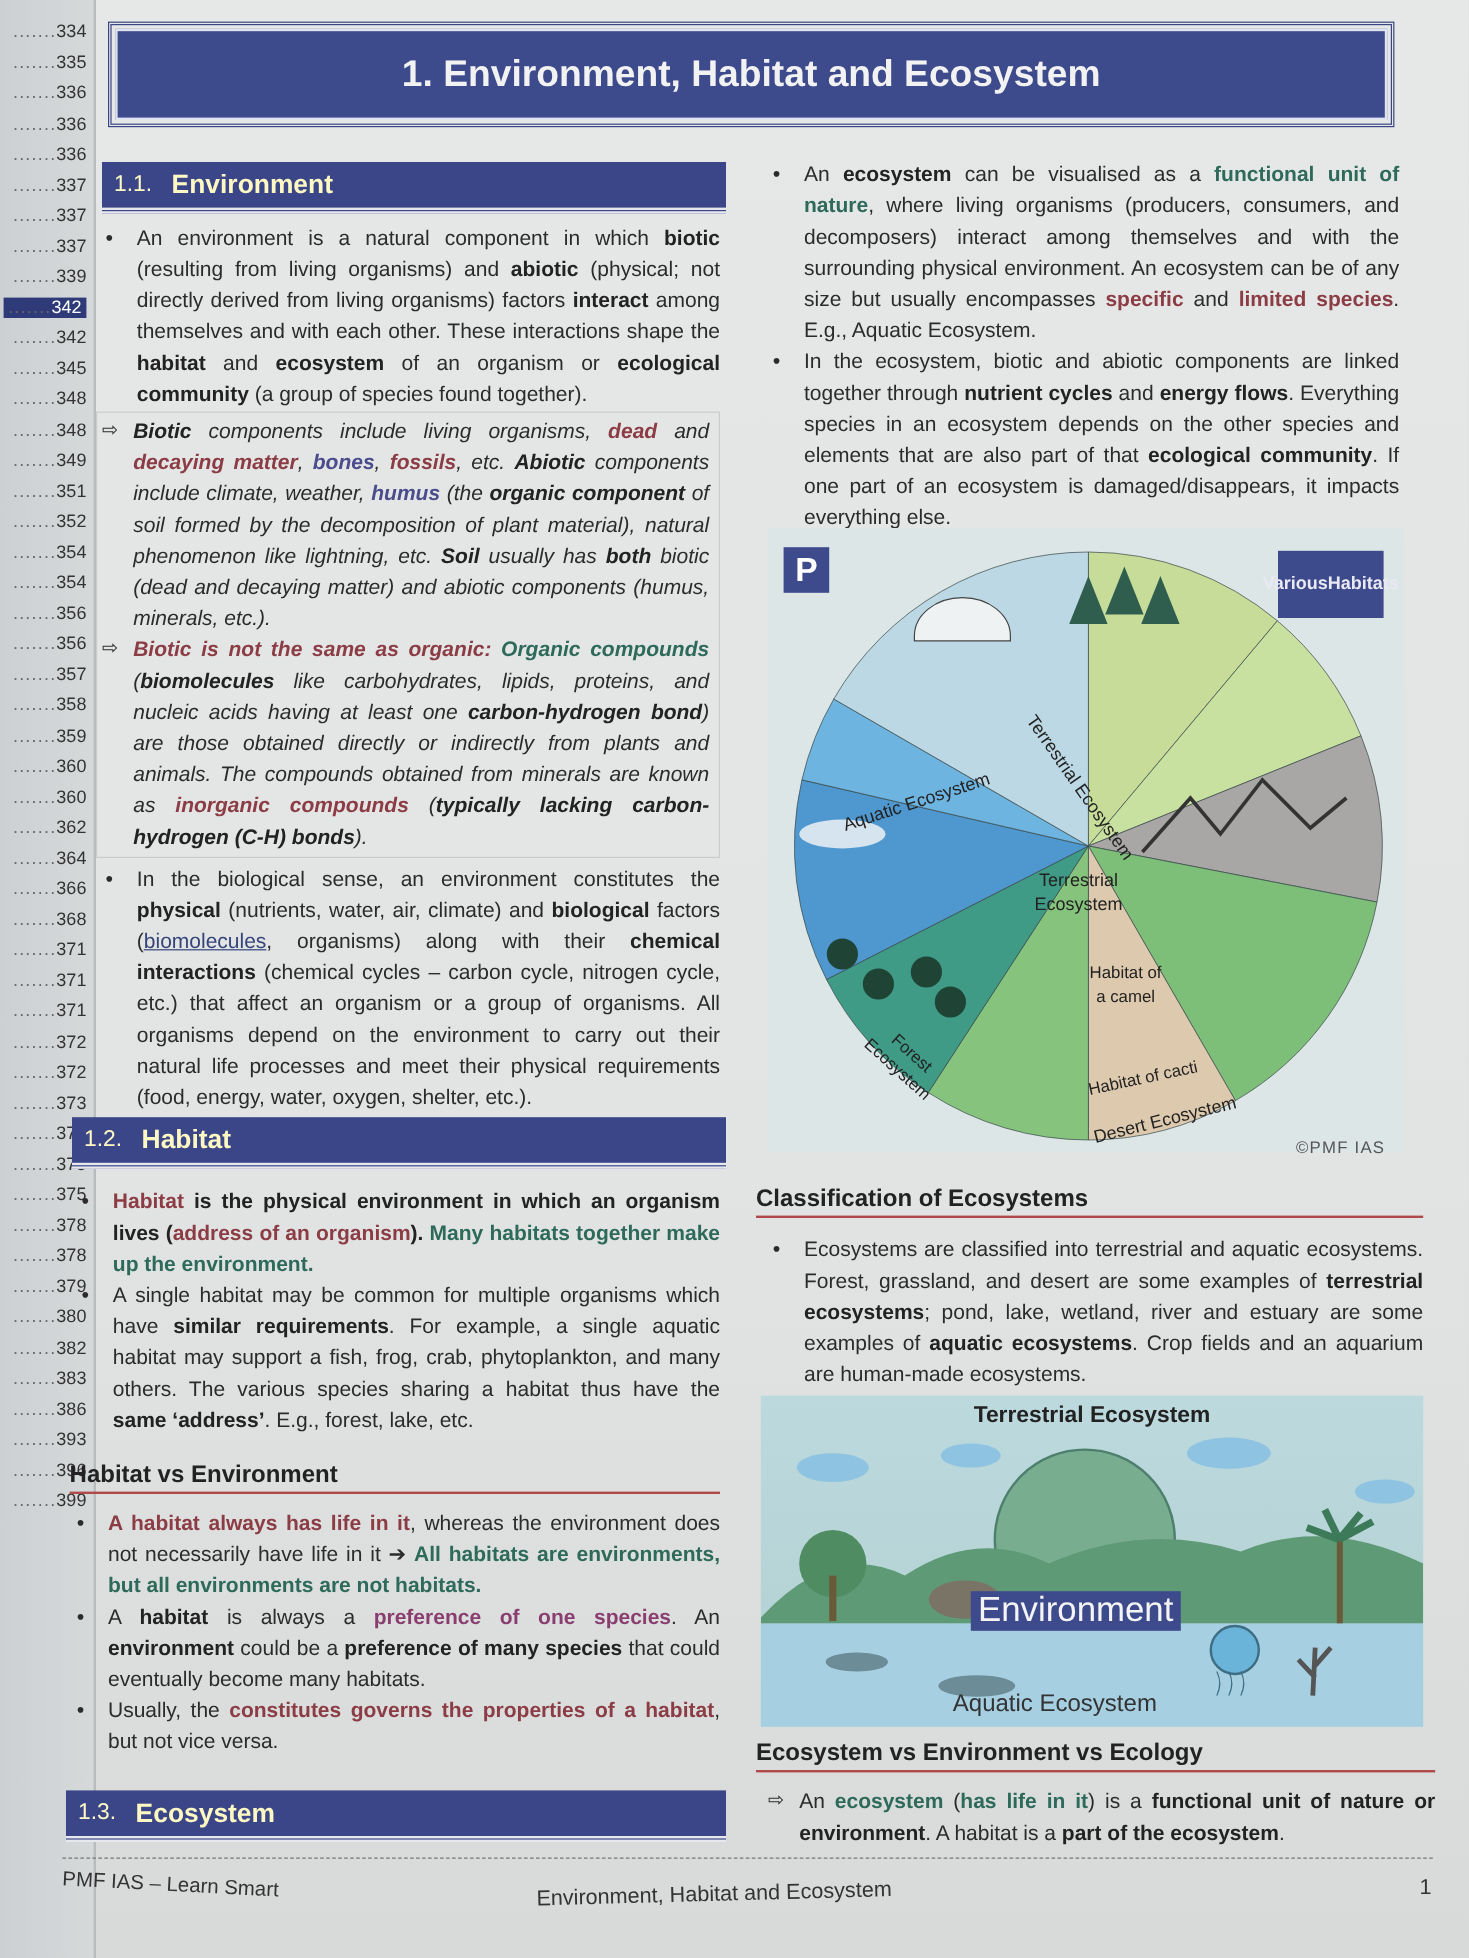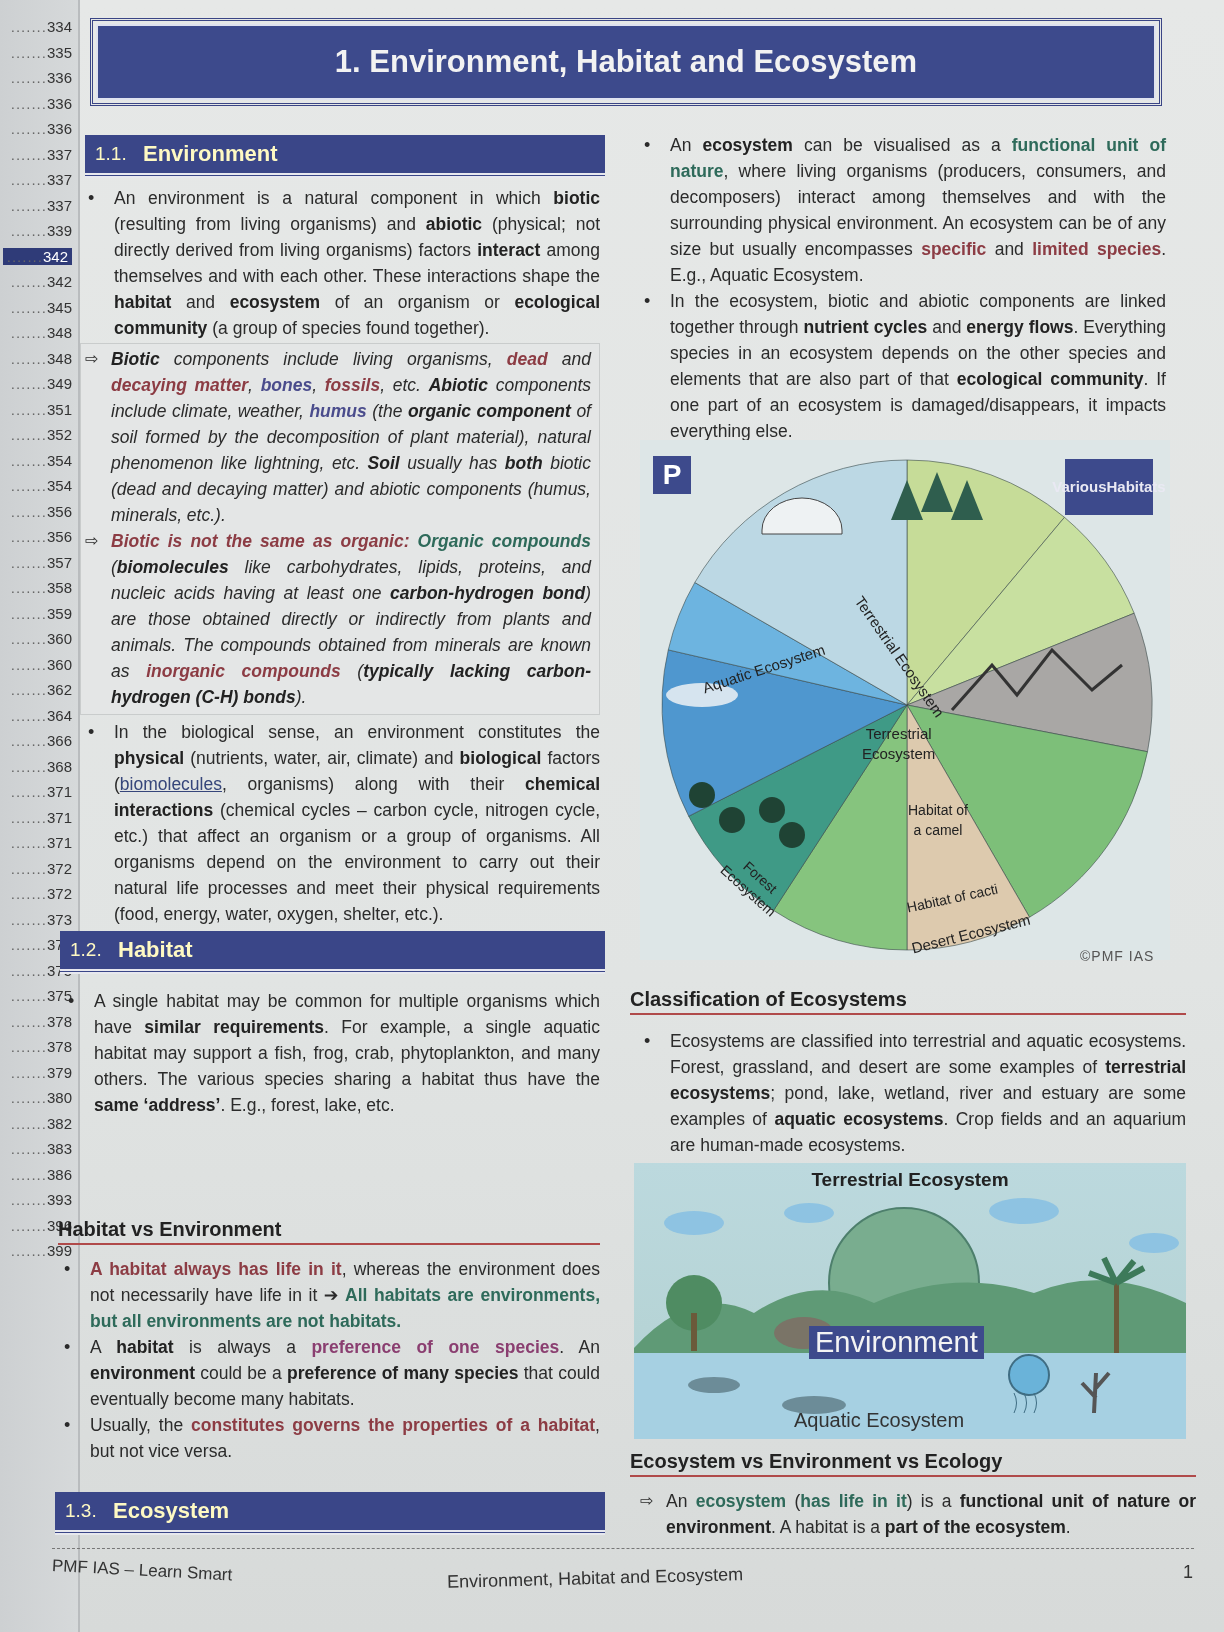--- a/index.html
+++ b/index.html
@@ -130,20 +130,23 @@
   </p>
 </div>
 
 <div class="sec-head" style="left:60px;top:931px;width:545px;">
   <span class="num">1.2.</span>
   <span class="title">Habitat</span>
 </div>
 
 <div class="col" style="left:60px;top:988px;width:540px;">
   <p class="bul">
+    <span class="red">Habitat</span><b> is the physical environment in which an organism lives (</b><span class="red">address of an organism</span><b>). </b><span class="green">Many habitats together make up the environment.</span>
+  </p>
+  <p class="bul">
     <span>A single habitat may be common for multiple organisms which have </span><b>similar requirements</b><span>. For example, a single aquatic habitat may support a fish, frog, crab, phytoplankton, and many others. The various species sharing a habitat thus have the </span><b>same ‘address’</b><span>. E.g., forest, lake, etc.</span>
   </p>
 </div>
 
 <div class="sub-head" style="left:58px;top:1218px;width:542px;">Habitat vs Environment</div>
 
 <div class="col" style="left:56px;top:1256px;width:544px;">
   <p class="bul">
     <span class="red">A habitat always has life in it</span><span>, whereas the environment does not necessarily have life in it ➔ </span><span class="green">All habitats are environments, but all environments are not habitats.</span>
   </p>

